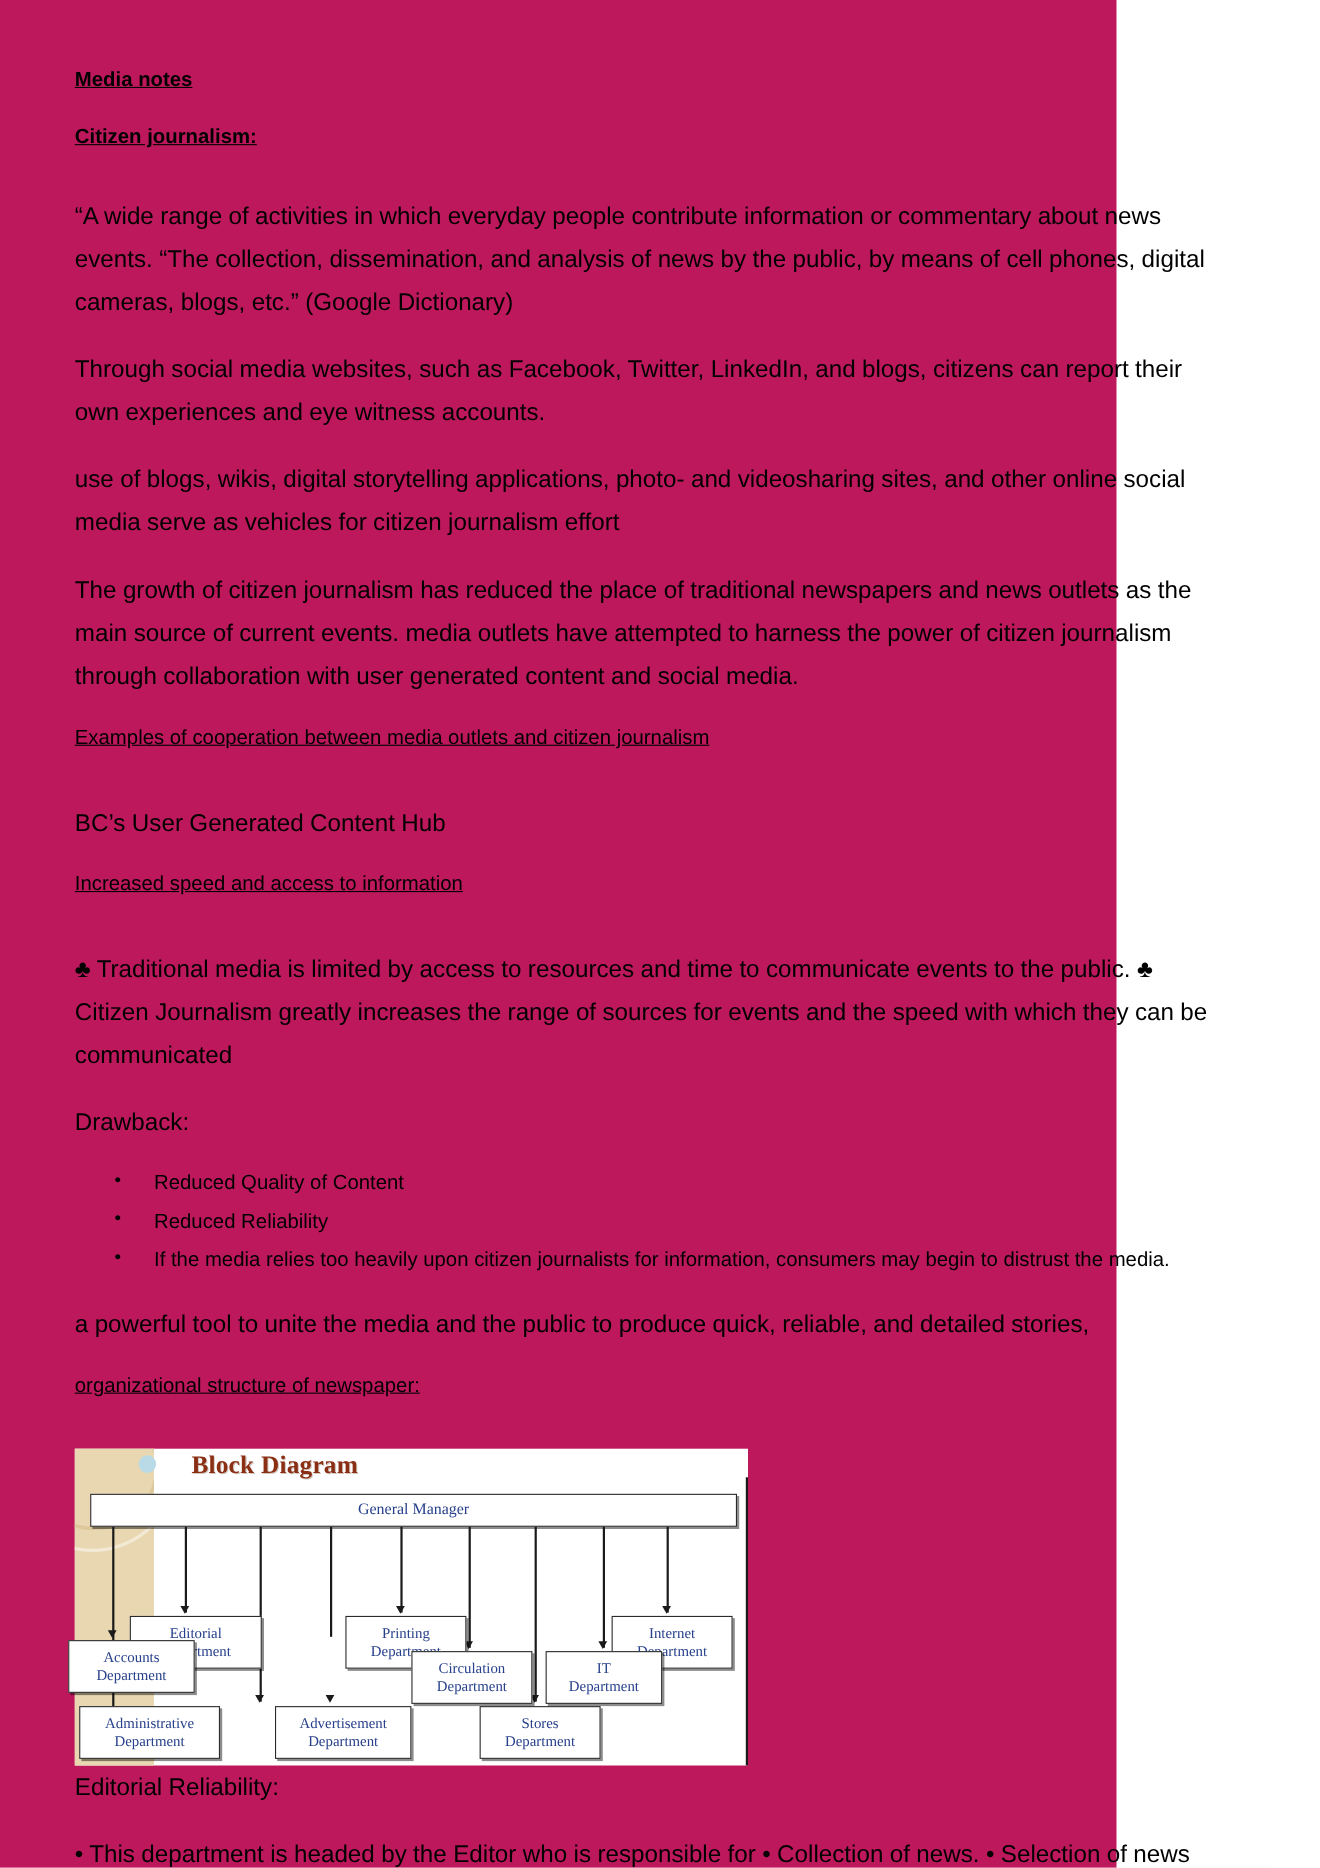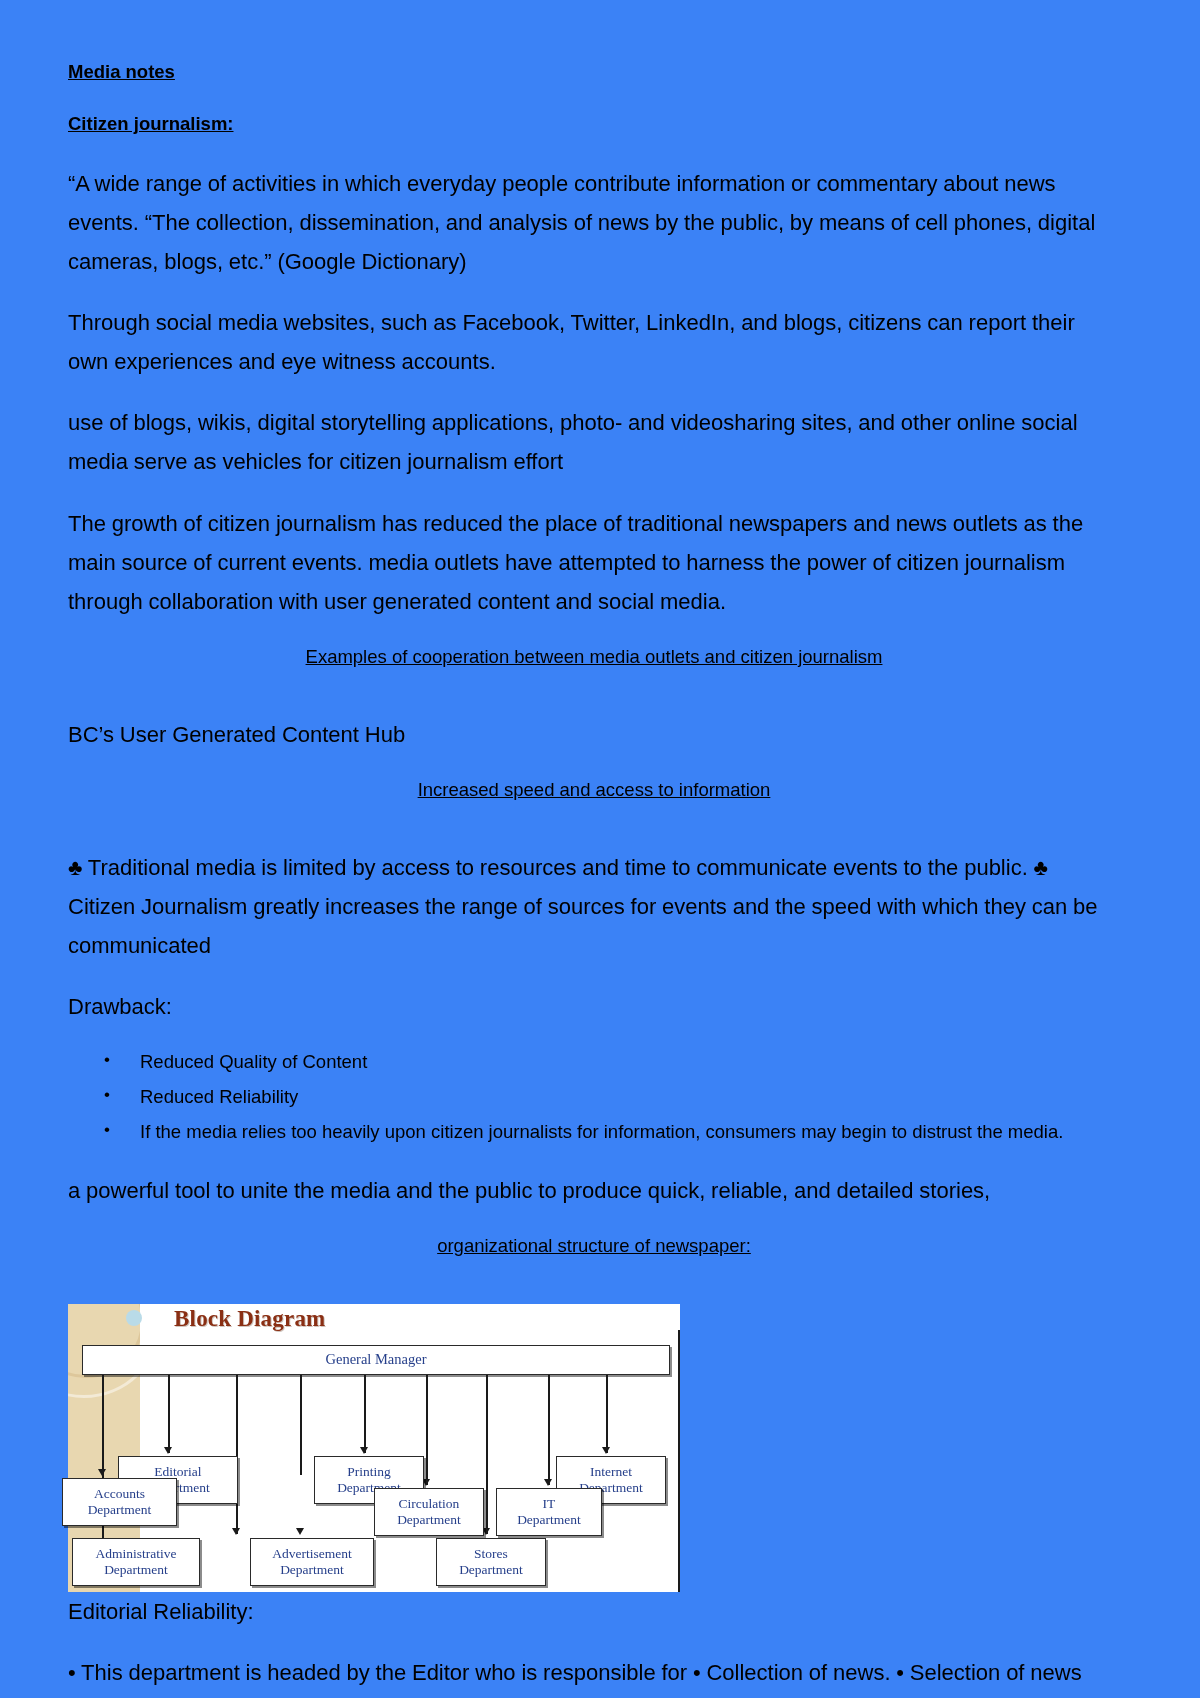--- a/index.html
+++ b/index.html
@@ -9,56 +9,56 @@
   }
   body {
     width: 1200px;
     height: 1698px;
     font-family: "Liberation Sans", sans-serif;
     color: #000000;
     overflow: hidden;
   }
   .page {
     position: relative;
-    width: 1200px;
+    width: 1015px;
     height: 1698px;
-    background: #3b82f6;
+    background: #be185d;
     box-sizing: border-box;
     padding: 58px 80px 14px 68px;
   }
   .doc-body {
     width: 1052px;
   }
 
   h1.title, h2.subhead, .underline-head {
     font-weight: bold;
     text-decoration: underline;
     font-size: 18.5px;
     line-height: 1.5;
     margin: 0;
   }
   h1.title { margin-bottom: 24px; }
-  h2.subhead { margin-bottom: 26px; }
+  h2.subhead { margin-bottom: 39px; }
 
   p.para {
     font-size: 22px;
     line-height: 1.78;
     margin: 0 0 22px 0;
     text-align: left;
     word-spacing: -0.3px;
   }
   p.para.tight { margin-bottom: 20px; }
 
   .underline-head {
     font-weight: normal;
     font-size: 18.5px;
     margin: 0 0 22px 0;
     display: inline-block;
   }
-  .head-wrap { margin: 0 0 22px 0; text-align: center; }
+  .head-wrap { margin: 0 0 22px 0; }
 
   ul.bullets {
     margin: 0 0 22px 0;
     padding-left: 72px;
     list-style: none;
   }
   ul.bullets li {
     font-size: 18.5px;
     line-height: 1.78;
     position: relative;

